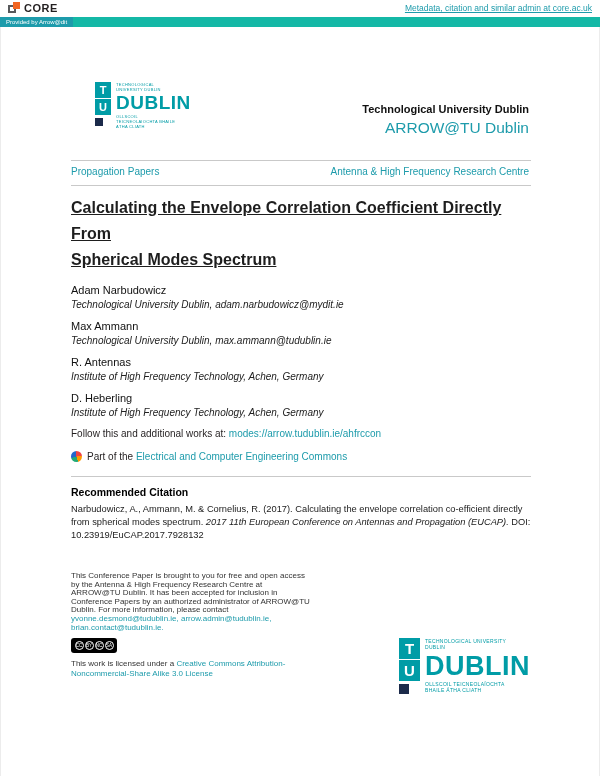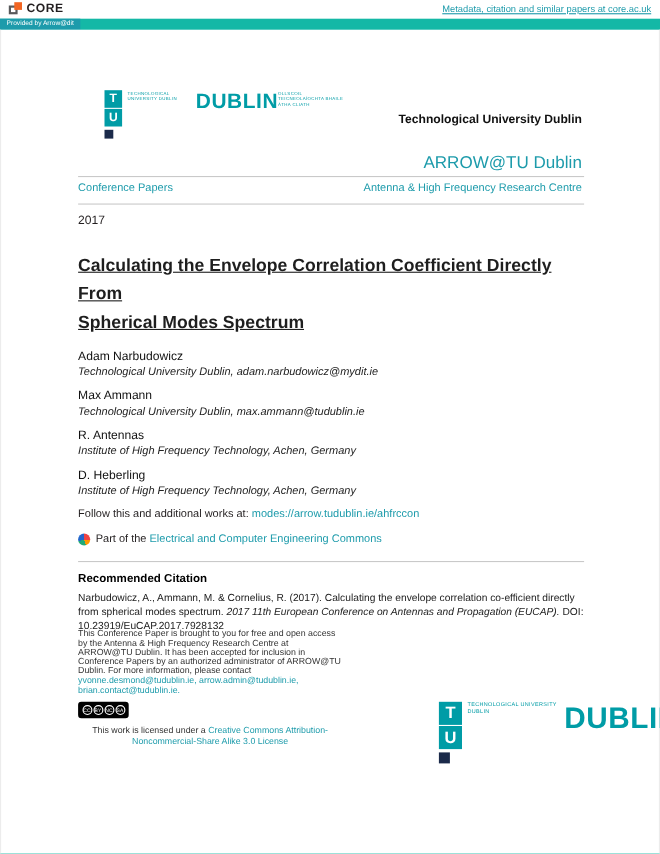--- a/index.html
+++ b/index.html
@@ -18,37 +18,37 @@
 
   
   .page { position: absolute; left: 0; top: 27px; width: 600px; height: 749px; background: #fff;
           border-left: 1px solid #ececec; border-right: 1px solid #ececec; }
 
   
   .tu-logo { position: absolute; display: flex; gap: 5px; }
   .tu-mark { display: flex; flex-direction: column; gap: 1px; }
   .tu-cell { background: #009CA6; color: #fff; font-weight: bold; display: flex; align-items: center; justify-content: center; }
   .tu-navy { background: #1b2a4a; margin-top: 2px; }
-  .tu-text { display: flex; flex-direction: row; }
+  .tu-text { display: flex; flex-direction: column; }
   .tu-tiny { color: #009CA6; line-height: 1.25; letter-spacing: 0.3px; }
   .tu-dublin { color: #009CA6; font-weight: bold; letter-spacing: 0.5px; }
   .tu-logo.small .tu-cell { width: 16px; height: 16px; font-size: 11px; }
   .tu-logo.small .tu-navy { width: 8px; height: 8px; }
   .tu-logo.small .tu-tiny { font-size: 4px; width: 62px; }
   .tu-logo.small .tu-dublin { font-size: 19px; line-height: 22px; }
   .tu-logo.large .tu-cell { width: 21px; height: 21px; font-size: 15px; }
   .tu-logo.large .tu-navy { width: 10px; height: 10px; }
   .tu-logo.large .tu-tiny { font-size: 5px; width: 88px; }
   .tu-logo.large .tu-dublin { font-size: 27px; line-height: 30px; }
   .logo-top { left: 94px; top: 55px; }
   .logo-bottom { left: 398px; top: 611px; }
 
   
   .university { position: absolute; right: 70px; top: 76px; font-size: 11px; font-weight: bold; color: #111; }
-  .repository { position: absolute; right: 70px; top: 92px; font-size: 15.5px; color: #1d9bab; font-weight: 500; margin-top: 21px; }
+  .repository { position: absolute; right: 70px; top: 92px; font-size: 15.5px; color: #1d9bab; font-weight: 500; }
 
   .rule { position: absolute; left: 70px; width: 460px; height: 1px; background: #c9c9c9; }
   .rule1 { top: 133px; }
   .rule2 { top: 158px; }
 
   .nav-left  { position: absolute; left: 70px;  top: 139px; font-size: 10px; color: #1d9bab; cursor: pointer; }
   .nav-right { position: absolute; right: 70px; top: 139px; font-size: 10px; color: #1d9bab; cursor: pointer; }
 
   
   .content { position: absolute; left: 70px; top: 168px; width: 462px; color: #231f20; }
@@ -67,36 +67,36 @@
   .citation { font-size: 9.3px; line-height: 13px; color: #222; }
   .citation .ital { font-style: italic; }
 
   
   .footer-col { position: absolute; left: 70px; top: 545px; width: 240px; }
   .notice { font-size: 8px; line-height: 8.6px; color: #333; }
   .cc-badge { margin-top: 6px; width: 46px; height: 15px; background: #000; border-radius: 3px;
               display: flex; align-items: center; justify-content: space-around; padding: 0 3px; }
   .cc-circle { width: 9px; height: 9px; border: 1px solid #fff; border-radius: 50%; color: #fff;
                font-size: 4.5px; line-height: 7px; text-align: center; }
-  .license { margin-top: 6px; font-size: 8px; line-height: 10px; color: #333; text-align: center; }
+  .license { margin-top: 6px; font-size: 8px; line-height: 10px; color: #333; }
 </style>
 </head>
 <body>
 
 <div class="screen">
 
   <div class="banner">
     <div class="core">
       <span class="core-icon">
           <span class="sq1"></span>
           <span class="sq2"></span>
         </span>
       <span class="core-label">CORE</span>
     </div>
-    <a class="metadata-link">Metadata, citation and similar papers at core.ac.uk</a>
+    <a class="metadata-link">Metadata, citation and similar admin at core.ac.uk</a>
   </div>
   <a class="provided-bar">Provided by Arrow@dit</a>
 
   <div class="page">
 
     <div class="tu-logo small logo-top">
       <div class="tu-mark">
         <div class="tu-cell">T</div>
         <div class="tu-cell">U</div>
         <div class="tu-navy"></div>
@@ -105,26 +105,25 @@
         <div class="tu-tiny">TECHNOLOGICAL UNIVERSITY DUBLIN</div>
         <div class="tu-dublin">DUBLIN</div>
         <div class="tu-tiny">OLLSCOIL TEICNEOLAÍOCHTA BHAILE ÁTHA CLIATH</div>
       </div>
     </div>
 
     <div class="university">Technological University Dublin</div>
     <div class="repository">ARROW@TU Dublin</div>
 
     <div class="rule rule1"></div>
-    <a class="nav-left">Conference Papers</a>
+    <a class="nav-left">Propagation Papers</a>
     <a class="nav-right">Antenna &amp; High Frequency Research Centre</a>
     <div class="rule rule2"></div>
 
     <div class="content">
-      <div class="year">2017</div>
 
       <div class="title">
         <div>Calculating the Envelope Correlation Coefficient Directly From</div>
         <div>Spherical Modes Spectrum</div>
       </div>
 
       <div class="author">
         <div class="author-name">Adam Narbudowicz</div>
         <div class="author-affil">Technological University Dublin, adam.narbudowicz@mydit.ie</div>
       </div>

